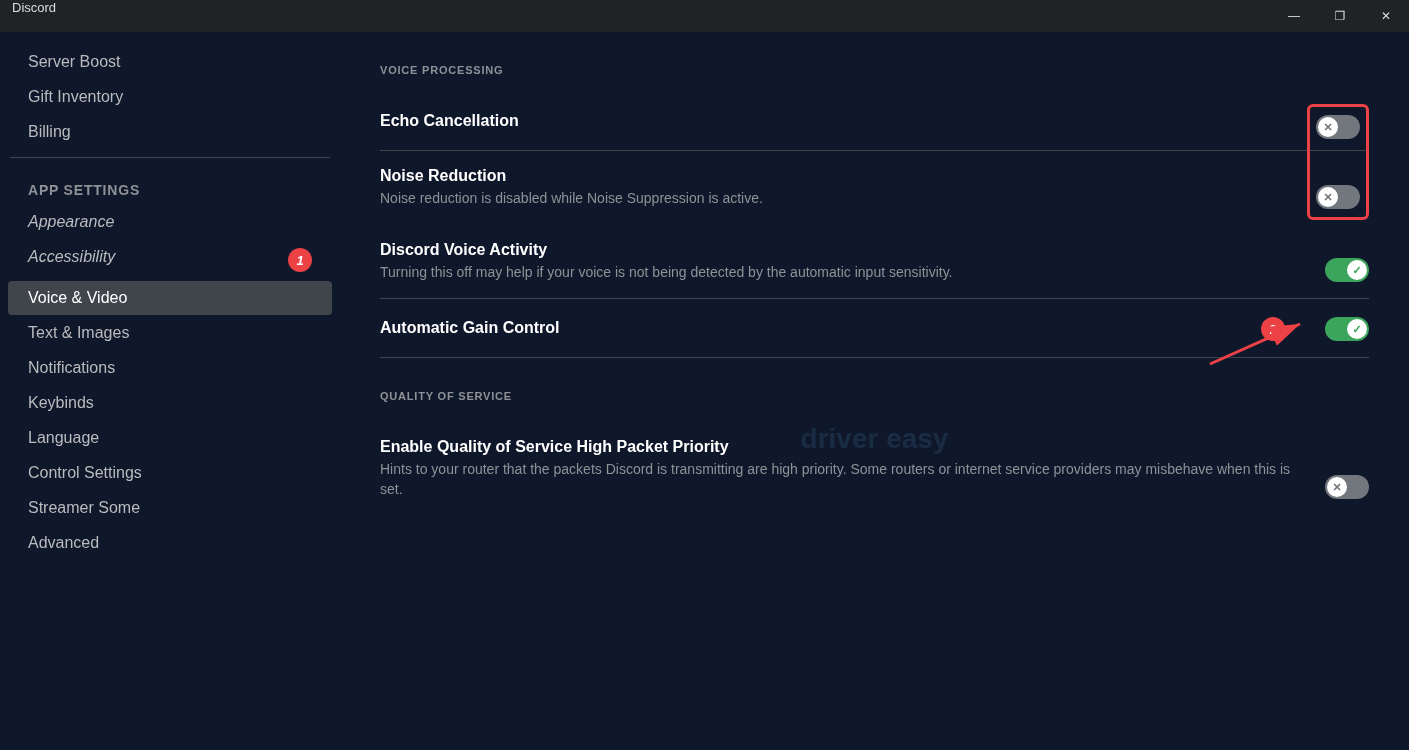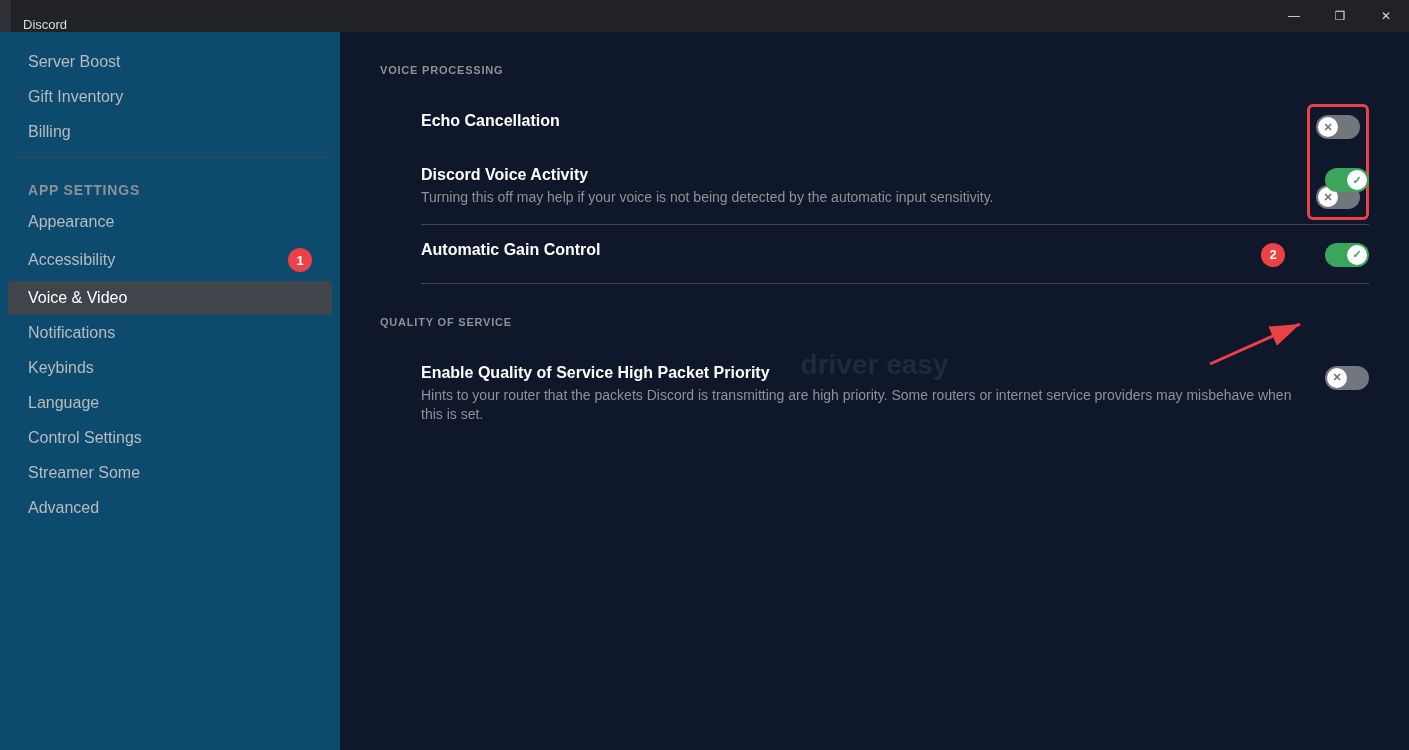--- a/index.html
+++ b/index.html
@@ -12,25 +12,24 @@
       overflow: hidden;
       display: flex;
       flex-direction: column;
     }
 
     
     .titlebar {
       height: 32px;
       background: #202225;
       display: flex;
-      align-items: flex-end;
+      align-items: flex-start;
       padding: 0 12px;
       flex-shrink: 0;
       position: relative;
-      margin-left: 11px;
     }
     .titlebar-title {
       font-size: 13px;
       color: #dcddde;
       font-weight: 500;
     }
     .titlebar-controls {
       position: absolute;
       right: 0;
       top: 0;
@@ -54,21 +53,21 @@
     
     .main {
       display: flex;
       flex: 1;
       overflow: hidden;
     }
 
     
     .sidebar {
       width: 340px;
-      background: #0c4a6e;
+      background: #0f172a;
       overflow-y: auto;
       padding: 12px 0;
       flex-shrink: 0;
     }
     .sidebar::-webkit-scrollbar { width: 4px; }
     .sidebar::-webkit-scrollbar-thumb { background: #202225; border-radius: 2px; }
 
     .sidebar-item {
       padding: 8px 20px 8px 20px;
       font-size: 16px;
@@ -108,22 +107,22 @@
       color: white;
       font-size: 13px;
       font-weight: 700;
       margin-left: 8px;
       vertical-align: middle;
       flex-shrink: 0;
     }
 
     .sidebar-item-row {
       display: flex;
-      align-items: center;
       justify-content: space-between;
+      font-style: italic;
     }
 
     
     .content {
       flex: 1;
       background: #0f172a;
       overflow-y: auto;
       padding: 32px 40px;
     }
     .content::-webkit-scrollbar { width: 8px; }
@@ -133,25 +132,24 @@
       font-size: 11px;
       font-weight: 700;
       color: #8e9297;
       text-transform: uppercase;
       letter-spacing: 0.8px;
       margin-bottom: 20px;
     }
 
     .setting-row {
       display: flex;
-      align-items: flex-start;
+      align-items: flex-end;
       justify-content: space-between;
       padding: 16px 0;
       border-bottom: 1px solid #40444b;
-      margin-left: 41px;
     }
     .setting-row:last-child { border-bottom: none; }
 
     .setting-info {
       flex: 1;
       padding-right: 20px;
     }
     .setting-title {
       font-size: 16px;
       font-weight: 600;
@@ -267,20 +265,23 @@
         <span>Accessibility</span>
         <span class="annotation-bubble">1</span>
       </div>
     </div>
 
     <div class="sidebar-item active">
       <span>Voice &amp; Video</span>
     </div>
 
     <div class="sidebar-item">
+      <span>Text &amp; Images</span>
+    </div>
+    <div class="sidebar-item">
       <span>Notifications</span>
     </div>
     <div class="sidebar-item">
       <span>Keybinds</span>
     </div>
     <div class="sidebar-item">
       <span>Language</span>
     </div>
     <div class="sidebar-item">
       <span>Control Settings</span>
@@ -304,20 +305,29 @@
           <div class="setting-row">
             <div class="setting-info">
               <div class="setting-title">Echo Cancellation</div>
             </div>
             <div class="setting-control">
 
               <div style="width: 80px;"></div>
             </div>
           </div>
 
+          <div class="setting-row">
+            <div class="setting-info">
+              <div class="setting-title">Noise Reduction</div>
+              <div class="setting-desc">Noise reduction is disabled while Noise Suppression is active.</div>
+            </div>
+            <div class="setting-control">
+              <div style="width: 80px;"></div>
+            </div>
+          </div>
         </div>
 
         <div style="position:absolute; right: 0; top: 8px; display:flex; flex-direction:column; gap: 8px; border: 3px solid #ed4245; border-radius: 6px; padding: 8px 6px; background: transparent;">
 
           <div class="toggle off">
             <div class="toggle-thumb">✕</div>
           </div>
 
           <div class="toggle off" style="margin-top: 38px;">
             <div class="toggle-thumb">✕</div>

